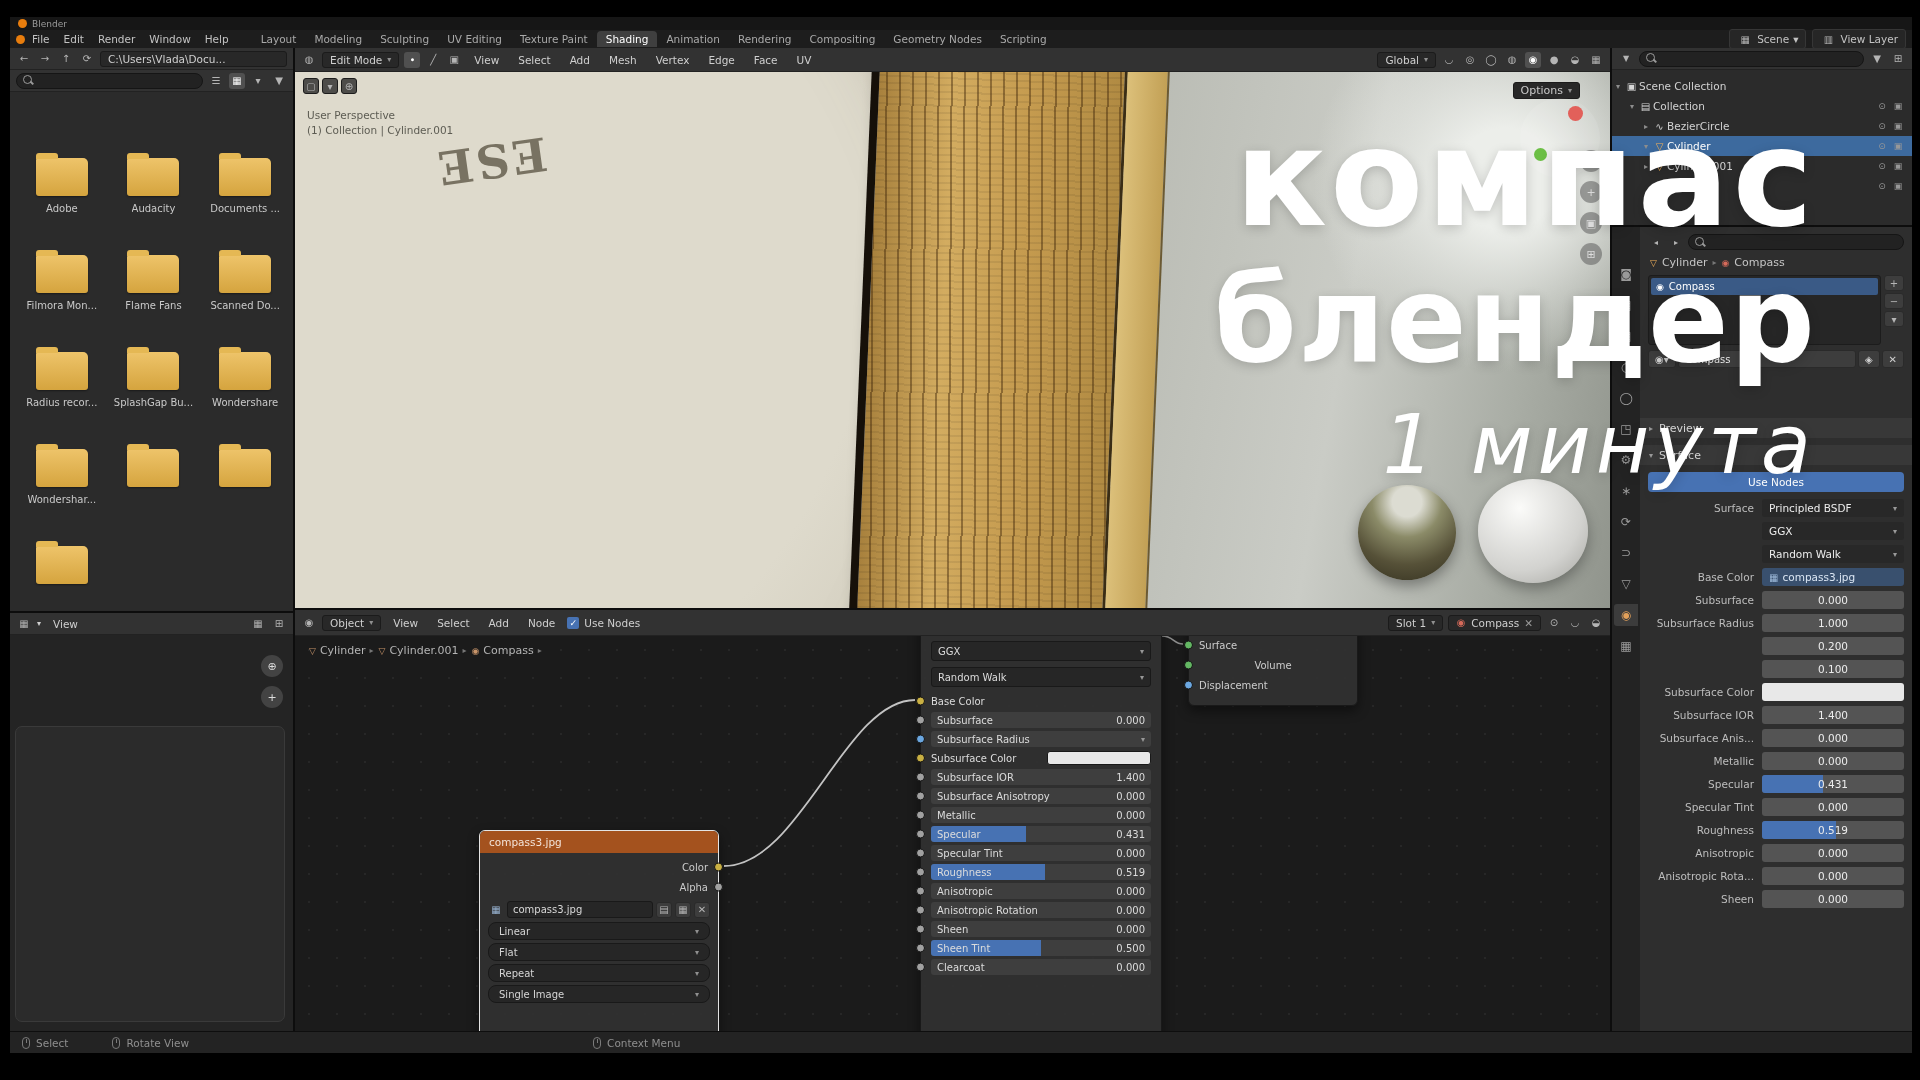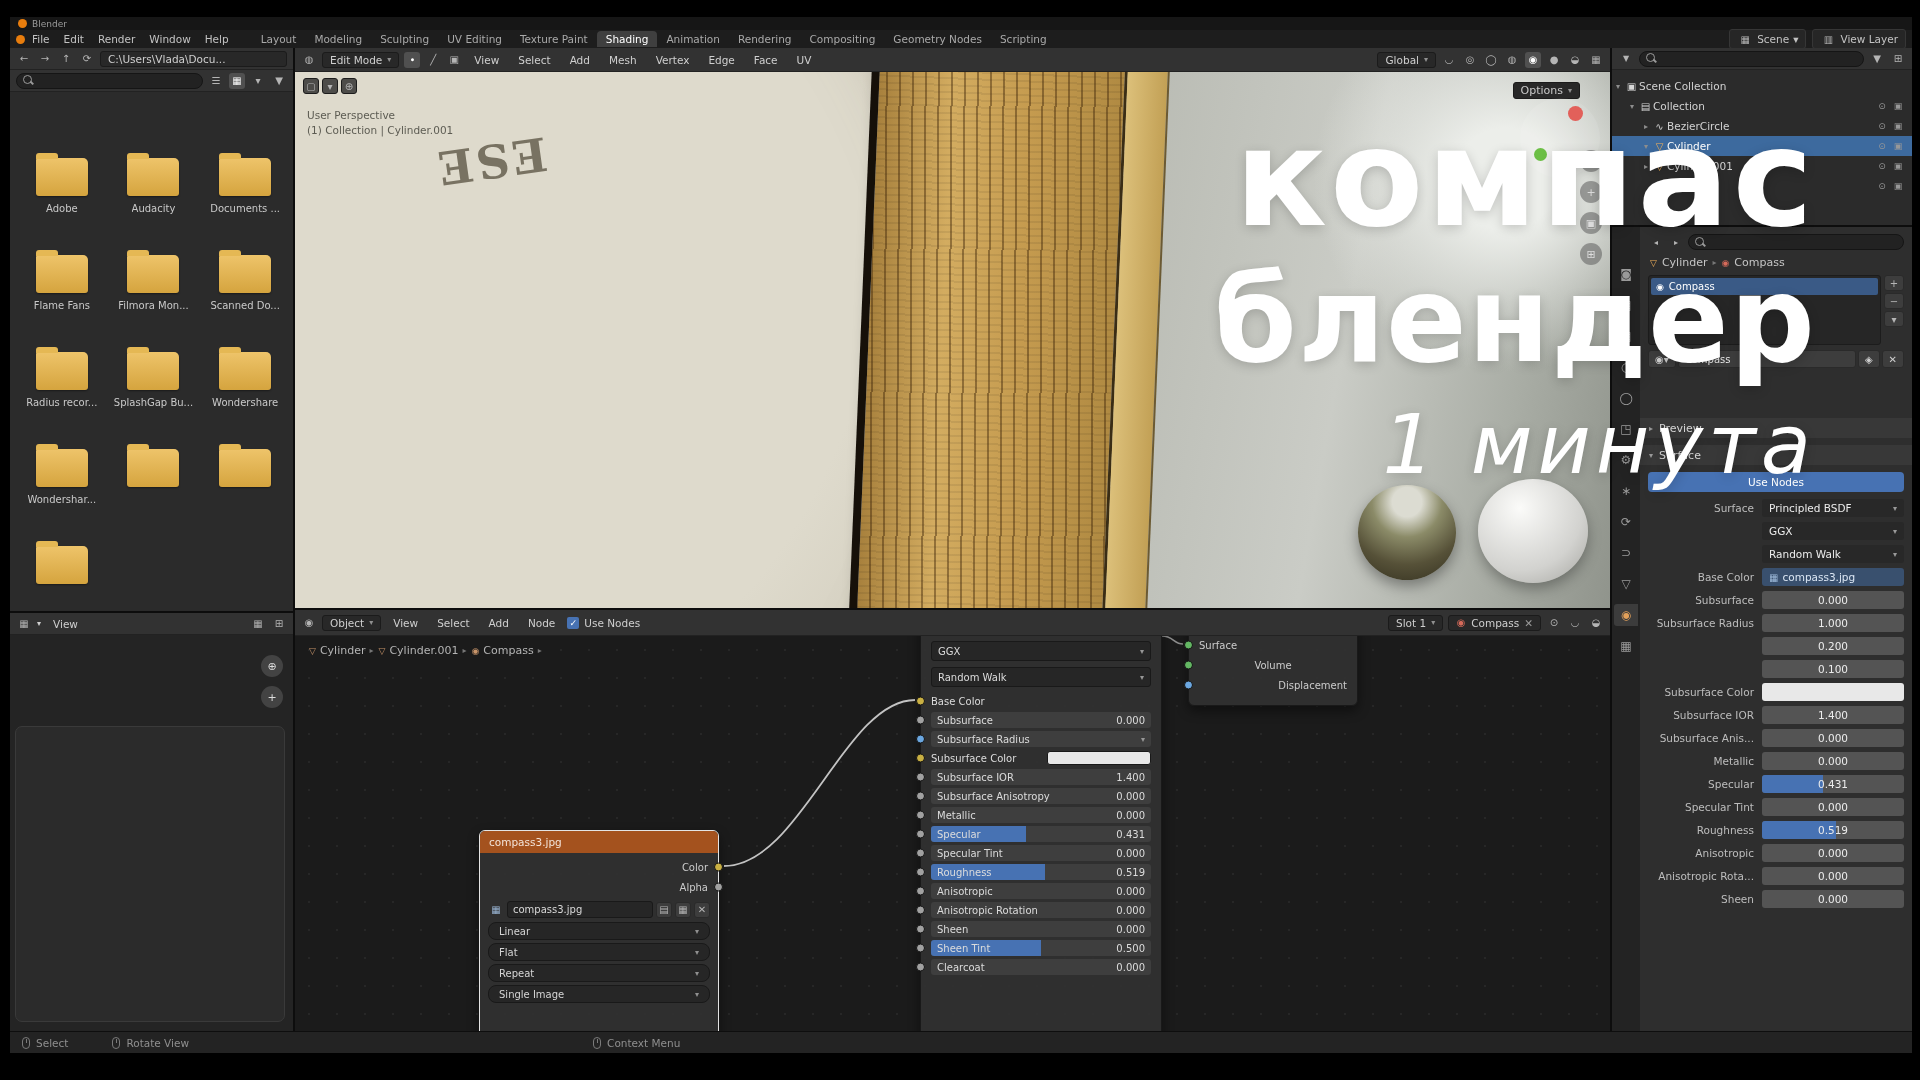--- a/index.html
+++ b/index.html
@@ -234,25 +234,25 @@
             <div class="folder">
               <div class="ficon"></div>
               <div class="fname">Audacity</div>
             </div>
             <div class="folder">
               <div class="ficon"></div>
               <div class="fname">Documents ...</div>
             </div>
             <div class="folder">
               <div class="ficon"></div>
+              <div class="fname">Filmora Mon...</div>
+            </div>
+            <div class="folder">
+              <div class="ficon"></div>
               <div class="fname">Flame Fans</div>
-            </div>
-            <div class="folder">
-              <div class="ficon"></div>
-              <div class="fname">Filmora Mon...</div>
             </div>
             <div class="folder">
               <div class="ficon"></div>
               <div class="fname">Scanned Do...</div>
             </div>
             <div class="folder">
               <div class="ficon"></div>
               <div class="fname">Radius recor...</div>
             </div>
             <div class="folder">
@@ -625,21 +625,21 @@
 
         <div class="node" id="node-out">
           <div class="nout" style="justify-content:flex-start">
               <span class="sockdot" style="left: -15px; right: auto; background: rgb(99, 183, 99);" data-has="#63b763"></span>
               <span>Surface</span>
             </div>
             <div class="nout" style="justify-content:center">
               <span class="sockdot" style="left: -15px; right: auto; background: rgb(99, 183, 99);" data-has="#63b763"></span>
               <span>Volume</span>
             </div>
-            <div class="nout" style="justify-content:flex-end">
+            <div class="nout" style="justify-content:flex-start">
               <span class="sockdot" style="left: -15px; right: auto; background: rgb(107, 167, 224);" data-has="#6ba7e0"></span>
               <span>Displacement</span>
             </div>
         </div>
       </div>
 
       <div class="panel" id="ol">
         <div class="phead">
           <span class="icon-btn" style="font-size:8px">▼</span>
           <span class="search">

